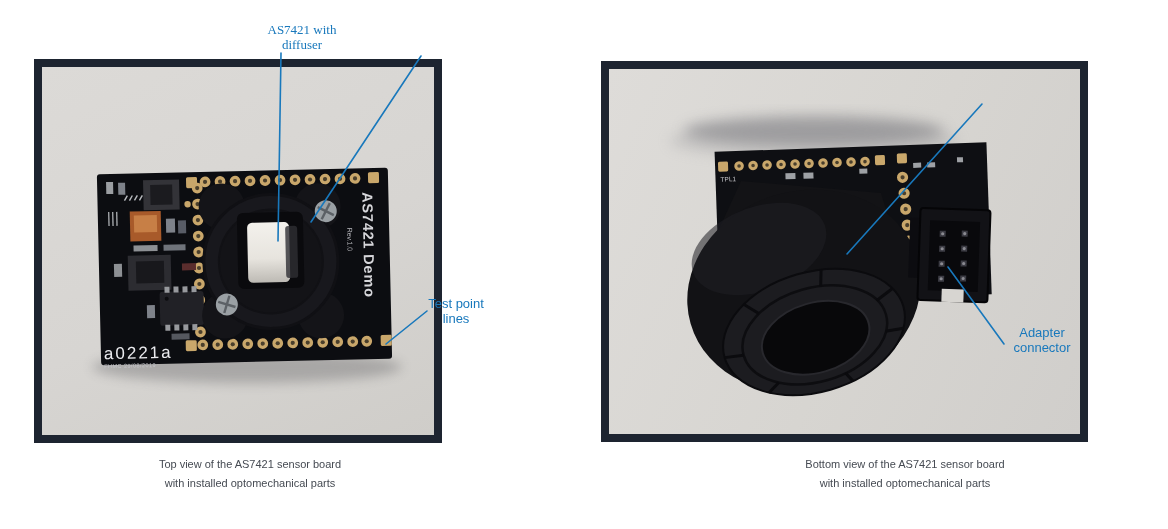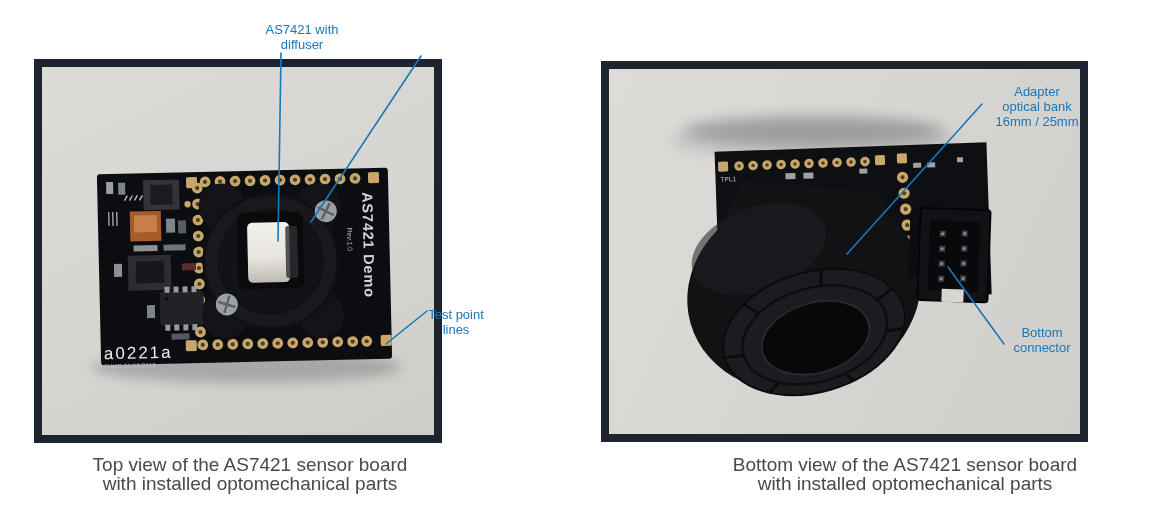--- a/index.html
+++ b/index.html
@@ -14,21 +14,21 @@
   .photo-frame svg{position:absolute;inset:0;display:block;}
   .frame-left{left:34px;top:59px;width:408px;height:384px;}
   .frame-left .photo-bg{background:linear-gradient(155deg,#dcdad7 0%,#d7d5d2 55%,#cfcdc9 100%);}
   .frame-right{left:601px;top:61px;width:487px;height:381px;}
   .frame-right .photo-bg{background:linear-gradient(115deg,#dedcd9 0%,#d7d5d1 55%,#d0cecb 100%);}
   .ann{
     position:absolute;color:#1878bc;font-size:13px;line-height:15px;
     text-align:center;white-space:pre-line;z-index:6;
   }
   .caption{
-    position:absolute;color:#454a52;font-size:19px;line-height:19px;
+    position:absolute;color:#454a52;font-size:11px;line-height:19px;
     text-align:center;white-space:pre-line;z-index:4;
   }
   .leaders{position:absolute;left:0;top:0;width:1168px;height:529px;z-index:5;pointer-events:none;}
 </style>
 </head>
 <body>
 
 <div class="canvas">
 
   <div class="photo-frame frame-left">
@@ -368,32 +368,29 @@
   <svg class="leaders" viewBox="0 0 1168 529">
     <g stroke="#1878bc" stroke-width="1.6" stroke-linecap="round">
       <line x1="281" y1="53" x2="278" y2="241"></line>
       <line x1="421" y1="56" x2="311" y2="222"></line>
       <line x1="427" y1="311" x2="386" y2="344"></line>
       <line x1="982" y1="104" x2="847" y2="254"></line>
       <line x1="948" y1="267" x2="1004" y2="344"></line>
     </g>
   </svg>
 
-  <div class="ann" style="left:252px;top:22px;width:100px;">AS7421 with
+  <div class="ann" style="left:252px;top:22px;width:100px;font-family:Liberation Serif, serif;">AS7421 with
 diffuser</div>
 
 
-  <div class="ann" style="left:418px;top:307px;width:76px;">Test point
+  <div class="ann" style="left:418px;top:296px;width:76px;">Test point
 lines</div>
 
-  <div class="ann" style="left:985px;top:84px;width:104px;">Adapter
-optical bank
-16mm / 25mm</div>
-
-  <div class="ann" style="left:1003px;top:325px;width:78px;">Bottom
+
+  <div class="ann" style="left:1003px;top:325px;width:78px;">Adapter
 connector</div>
 
   <div class="caption" style="left:58px;top:455px;width:384px;">Top view of the AS7421 sensor board
 with installed optomechanical parts</div>
 
   <div class="caption" style="left:713px;top:455px;width:384px;">Bottom view of the AS7421 sensor board
 with installed optomechanical parts</div>
 
 </div>
 

